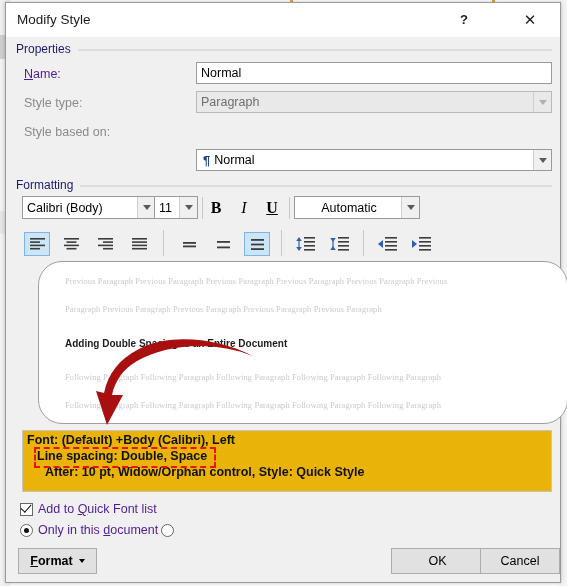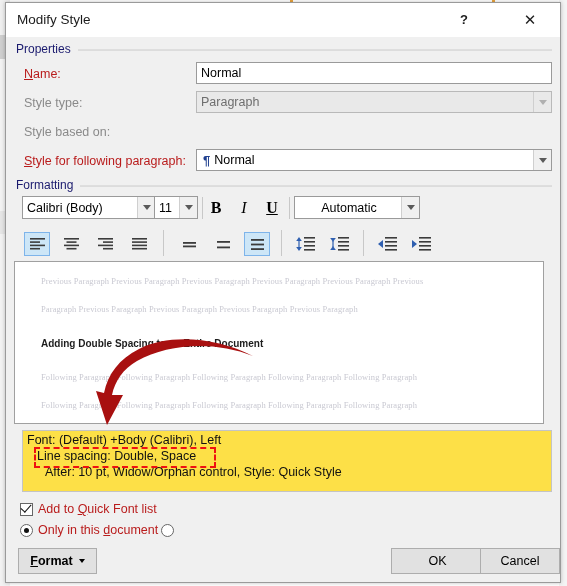--- a/index.html
+++ b/index.html
@@ -103,21 +103,21 @@
   .group-rule {
     position: absolute;
     height: 1px;
     background: #dcdcdc;
     border-top: 1px solid #dedede;
   }
 
   .lbl {
     position: absolute;
     font-size: 12.5px;
-    color: #b91c1c;
+    color: #4c1d95;
     white-space: nowrap;
   }
   .lbl.dis { color: #8a8a8a; }
   .u { text-decoration: underline; }
 
   .field {
     position: absolute;
     box-sizing: border-box;
     background: #fff;
     border: 1px solid #9a9a9a;
@@ -219,22 +219,23 @@
     font-size: 10px;
     font-weight: bold;
     color: #1d1d1d;
     white-space: nowrap;
   }
 
   
   .descbox {
     position: absolute;
     box-sizing: border-box;
-    background: #fde047;
+    background: #eab308;
     border: 1px solid #c4c4c4;
+    font-weight: bold;
   }
   .desc-line {
     position: absolute;
     font-size: 12.5px;
     color: #111;
     white-space: nowrap;
   }
   .redbox {
     position: absolute;
     box-sizing: border-box;
@@ -335,23 +336,20 @@
     <div class="lbl dis" style="left:18px; top:59px;">Style type:</div>
     <div class="field dis" style="left:190px; top:54px; width:356px; height:22px;">
       <span>Paragraph</span>
       <span class="dropbtn dis">
           <i class="chev dis"></i>
         </span>
     </div>
 
     <div class="lbl dis" style="left:18px; top:88px;">Style based on:</div>
 
-    <div class="lbl" style="left:18px; top:117px;">
-      <span class="u">S</span><span>tyle for following paragraph:</span>
-    </div>
     <div class="field" style="left:190px; top:112px; width:356px; height:22px;">
       <span class="pilcrow">¶</span>
       <span>Normal</span>
       <span class="dropbtn">
           <i class="chev"></i>
         </span>
     </div>
 
     <div class="group-label" style="left:10px; top:141px;">Formatting</div>
     <div class="group-rule" style="left:74px; top:148px; width:472px;"></div>
@@ -509,21 +507,21 @@
             <rect x="8" y="5" width="12" height="1.6"></rect>
           <rect x="8" y="9" width="12" height="1.6"></rect>
             <rect x="8" y="13" width="12" height="1.6"></rect>
         </g>
         <g fill="#2f5fb0">
           <polygon points="6,8 1,4 1,12"></polygon>
         </g>
       </svg>
     </div>
 
-    <div class="preview" style="left:8px; top:224px; width:530px; height:163px;">
+    <div class="preview" style="left:32px; top:224px; width:530px; height:163px;border-radius:24px;">
       <div class="pv-line" style="left:26px; top:14px;">Previous Paragraph Previous Paragraph Previous Paragraph Previous Paragraph Previous Paragraph Previous</div>
       <div class="pv-line" style="left:26px; top:42px;">Paragraph Previous Paragraph Previous Paragraph Previous Paragraph Previous Paragraph</div>
       <div class="pv-head" style="left:26px; top:76px;">Adding Double Spacing to an Entire Document</div>
       <div class="pv-line" style="left:26px; top:110px;">Following Paragraph Following Paragraph Following Paragraph Following Paragraph Following Paragraph</div>
       <div class="pv-line" style="left:26px; top:138px;">Following Paragraph Following Paragraph Following Paragraph Following Paragraph Following Paragraph</div>
     </div>
 
     <div class="descbox" style="left:16px; top:393px; width:530px; height:62px;">
       <div class="desc-line" style="left:4px; top:2px;">Font: (Default) +Body (Calibri), Left</div>
       <div class="desc-line" style="left:14px; top:18px;">Line spacing:  Double, Space</div>

